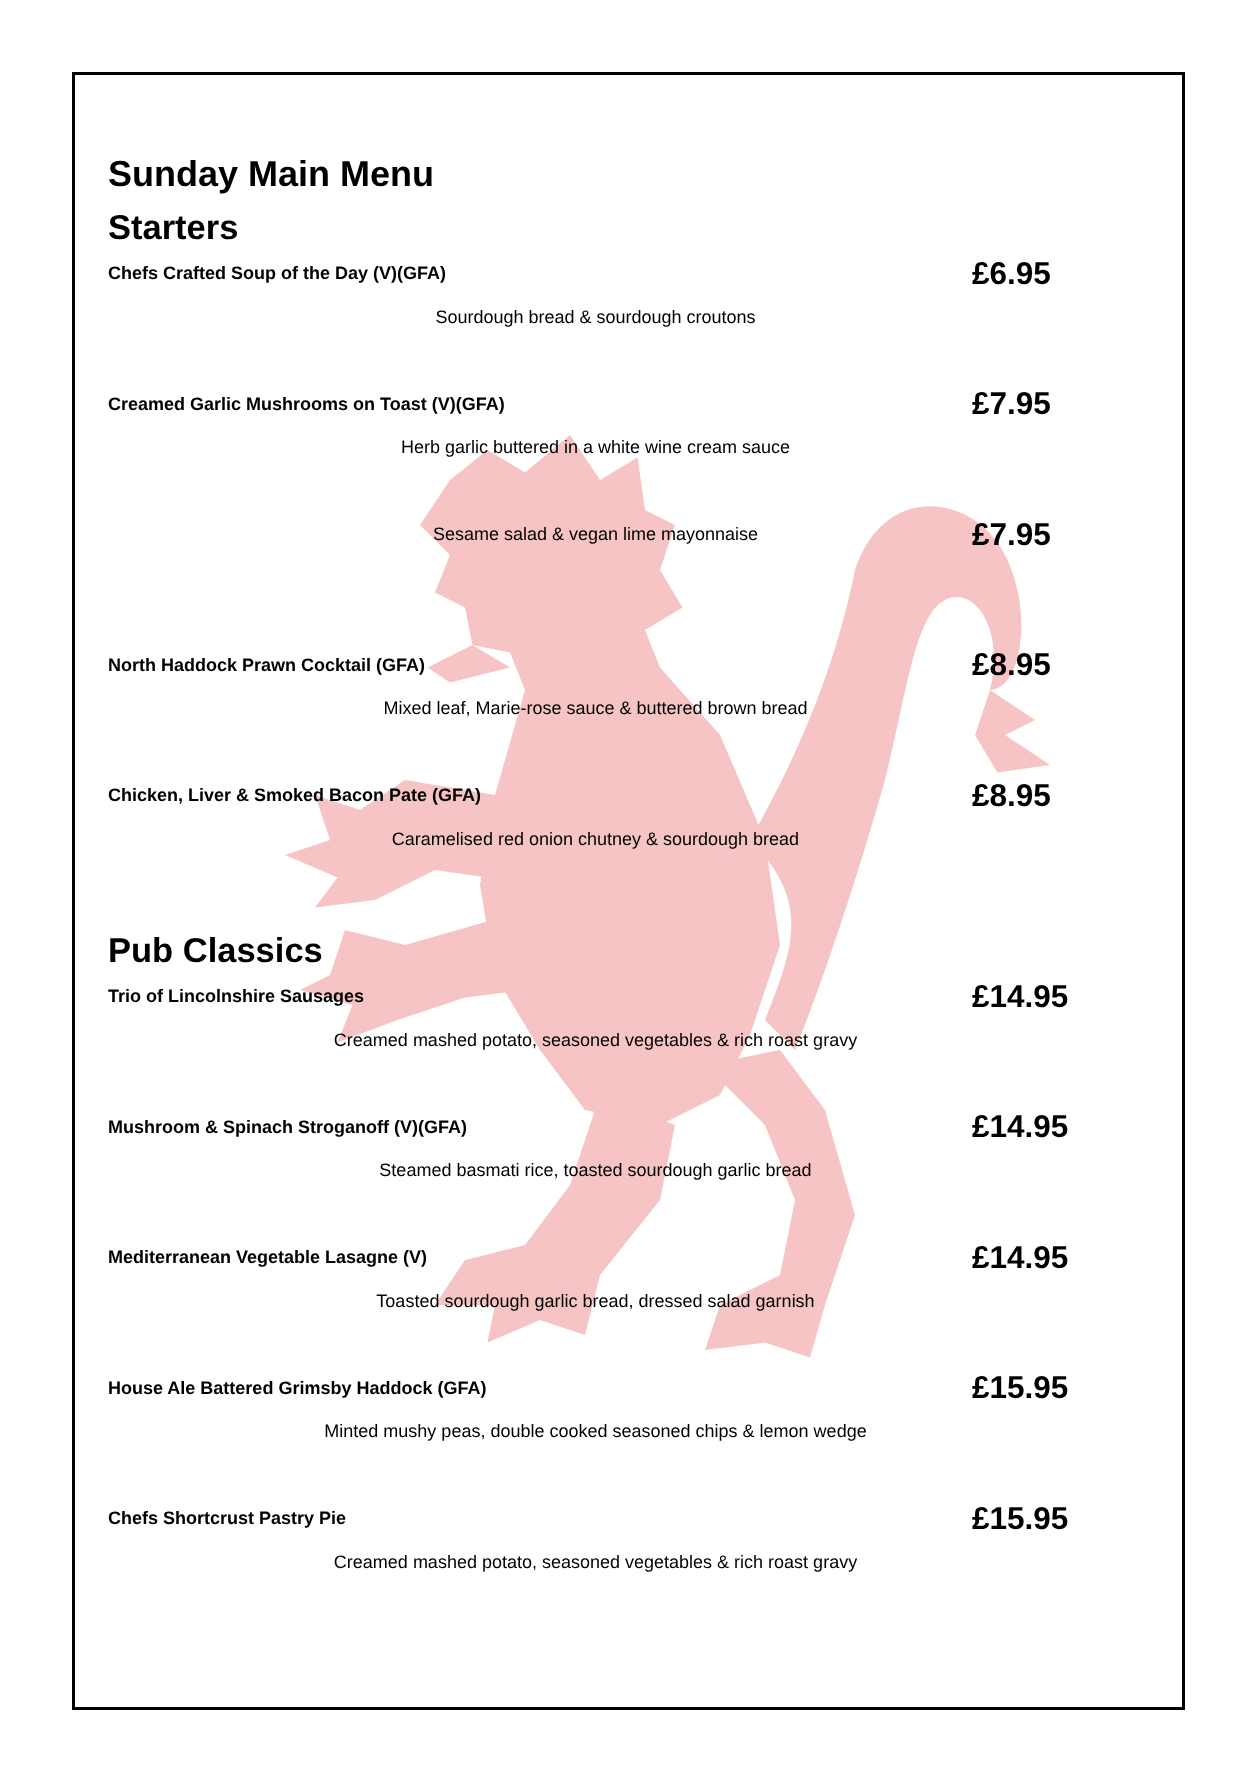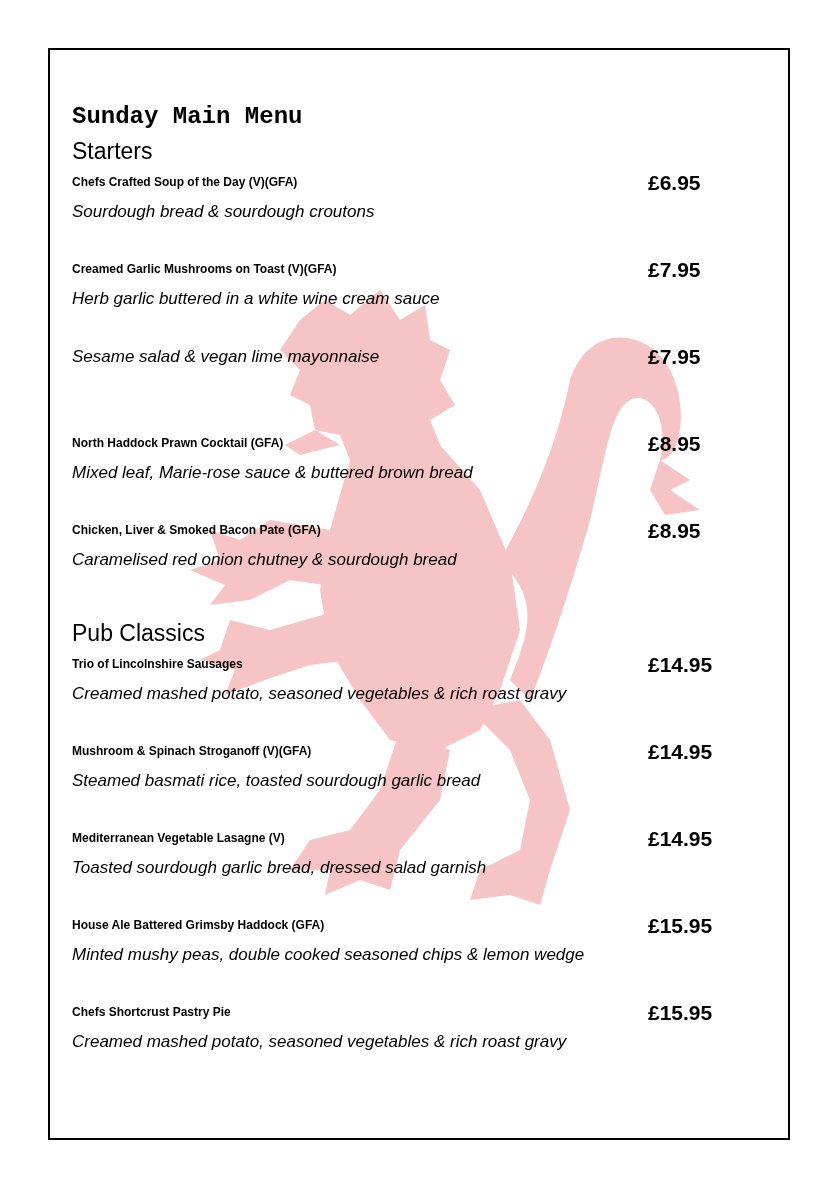--- a/index.html
+++ b/index.html
@@ -2,26 +2,26 @@
 <html><head>
   <meta charset="utf-8">
   <style>
     html, body { margin: 0; padding: 0; background: #ffffff; }
     body { width: 840px; height: 1191px; position: relative; overflow: hidden;
            font-family: "Liberation Sans", "DejaVu Sans", sans-serif; color: #000; }
     .page-border { position: absolute; left: 48px; top: 48px; width: 742px; height: 1092px;
                    border: 2px solid #000; box-sizing: border-box; }
     .watermark { position: absolute; left: 150px; top: 230px; width: 560px; height: 720px; z-index: 0; }
     .content { position: absolute; left: 72px; top: 100px; width: 650px; z-index: 1; }
-    .title { font-size: 24px; font-weight: bold; margin: 0; height: 34px; line-height: 34px; font-family: Liberation Mono, monospace; }
-    .section-title { font-size: 23px; font-weight: normal; margin: 0; height: 34px; line-height: 34px; }
+    .title { font-size: 24px; font-weight: bold; margin: 0; height: 34px; line-height: 34px; }
+    .section-title { font-size: 23px; font-weight: bold; margin: 0; height: 34px; line-height: 34px; }
     .item { position: relative; height: 87px; }
     .item-name { font-size: 12px; font-weight: bold; line-height: 29px; height: 29px; white-space: nowrap; }
     .item-price { position: absolute; left: 576px; top: 0; font-size: 21px; font-weight: bold; line-height: 29px; }
-    .item-desc { font-size: 17px; font-style: italic; line-height: 29px; height: 29px; white-space: nowrap; }
+    .item-desc { font-size: 12px; line-height: 29px; height: 29px; white-space: nowrap; text-align: center; }
     .spacer-section { height: 13px; }
   </style>
 </head>
 <body>
 
 <div class="page-border"></div>
 
 <svg class="watermark" viewBox="0 0 560 720" xmlns="http://www.w3.org/2000/svg">
   <g fill="#f6c4c4">
 

